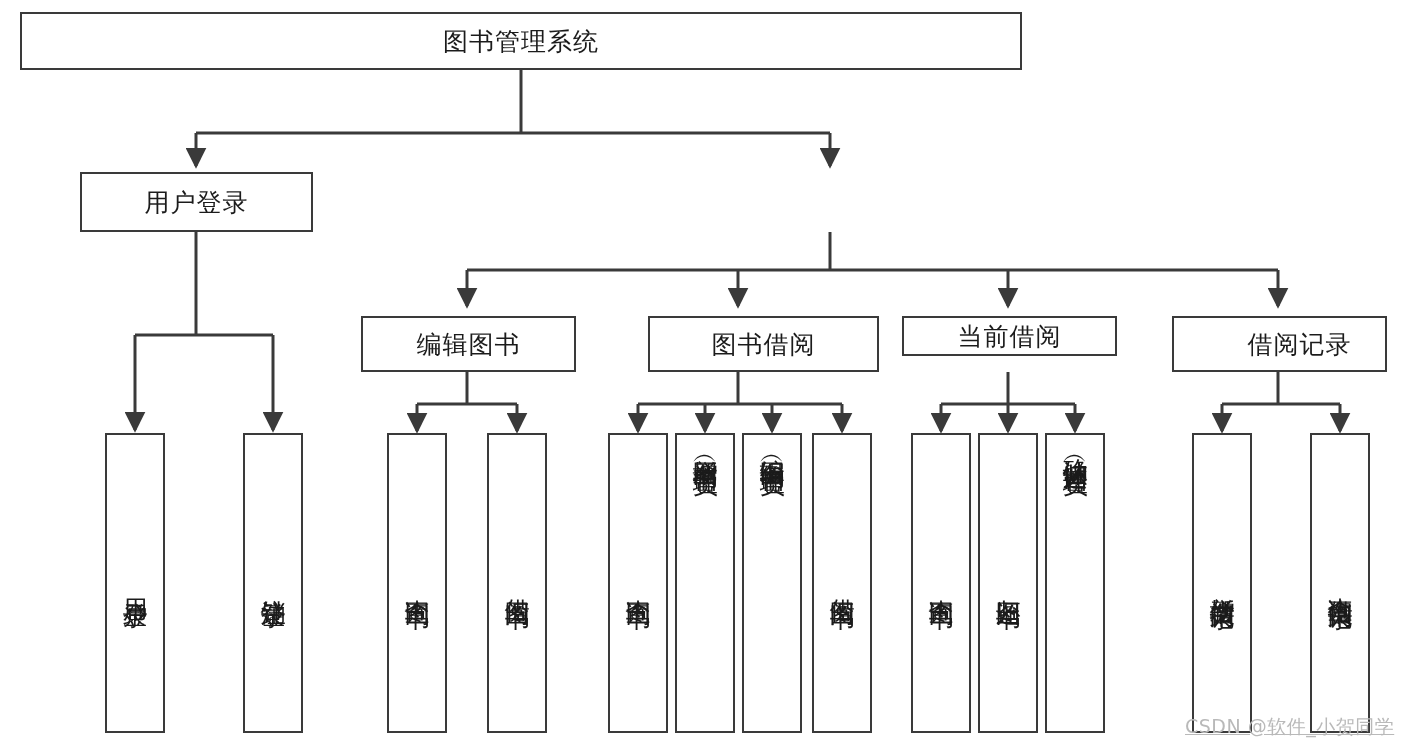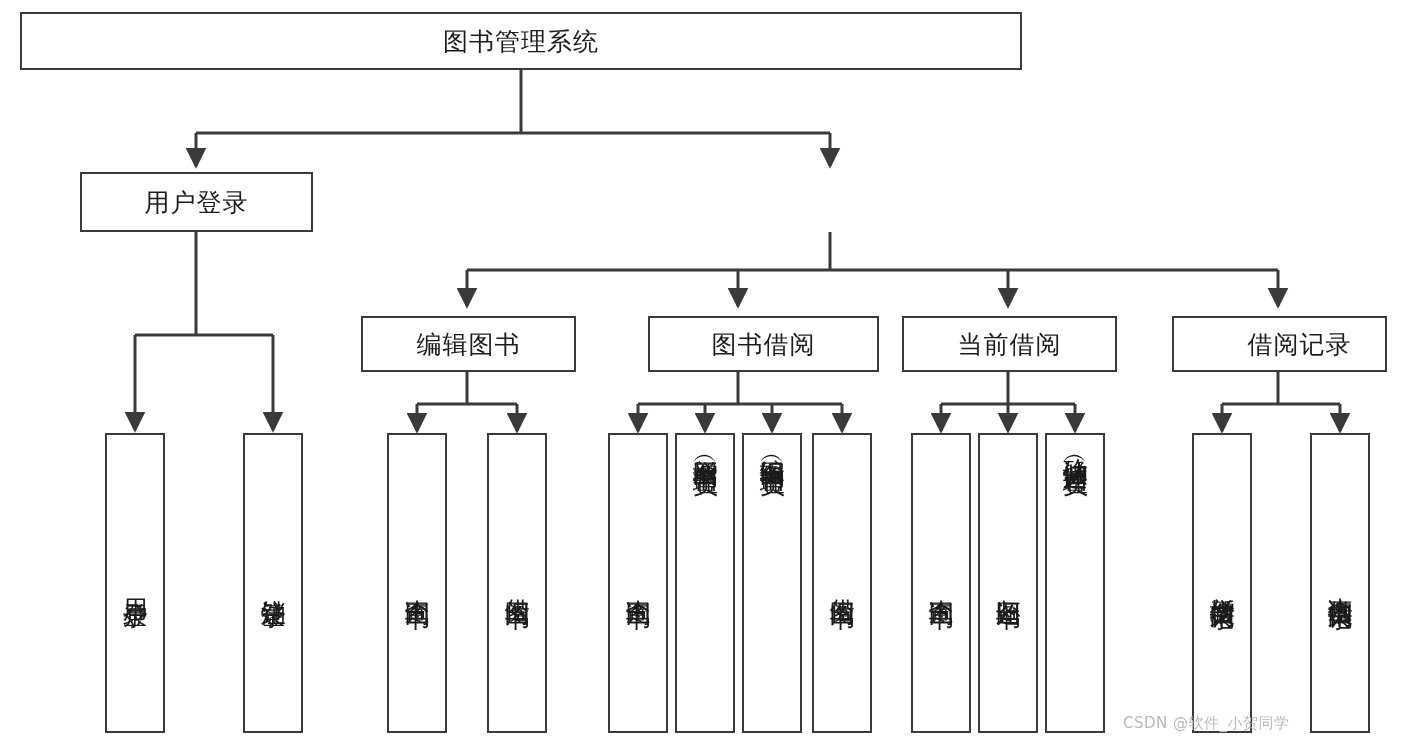--- a/index.html
+++ b/index.html
@@ -53,26 +53,27 @@
     writing-mode: vertical-rl;
     text-orientation: upright;
     letter-spacing: 2px;
     white-space: nowrap;
   }
   .node.v.topalign {
     align-items: flex-start;
   }
   #watermark {
     position: absolute;
-    left: 1123px;
+    left: 1185px;
     top: 714px;
-    font-size: 15px;
+    font-size: 19px;
     color: #b9b9b9;
     white-space: nowrap;
     letter-spacing: 0.5px;
+    text-decoration: underline;
   }
 </style>
 </head>
 <body>
 
 <div id="canvas">
 
   <svg id="wires" viewBox="0 0 1405 747">
     <defs>
       <marker id="arrow" viewBox="0 0 12 12" refX="10.5" refY="6" markerWidth="7" markerHeight="7" orient="auto-start-reverse">
@@ -131,21 +132,21 @@
   <div class="node h" style="left:80px; top:172px; width:233px; height:60px;">
     <span class="lbl">用户登录</span>
   </div>
 
   <div class="node h" style="left:361px; top:316px; width:215px; height:56px;">
     <span class="lbl">编辑图书</span>
   </div>
   <div class="node h" style="left:632px; top:316px; width:231px; height:56px;margin-left:16px;">
     <span class="lbl">图书借阅</span>
   </div>
-  <div class="node h" style="left:902px; top:316px; width:215px; height:56px;">
+  <div class="node h" style="left:902px; top:316px; width:215px; height:40px;">
     <span class="lbl">当前借阅</span>
   </div>
   <div class="node h" style="left:1172px; top:316px; width:215px; height:56px;padding-left:40px;">
     <span class="lbl">借阅记录</span>
   </div>
 
   <div class="node v" style="left:105px; top:433px; width:60px; height:300px;">
     <span class="lbl">用户登录</span>
   </div>
   <div class="node v" style="left:243px; top:433px; width:60px; height:300px;">

